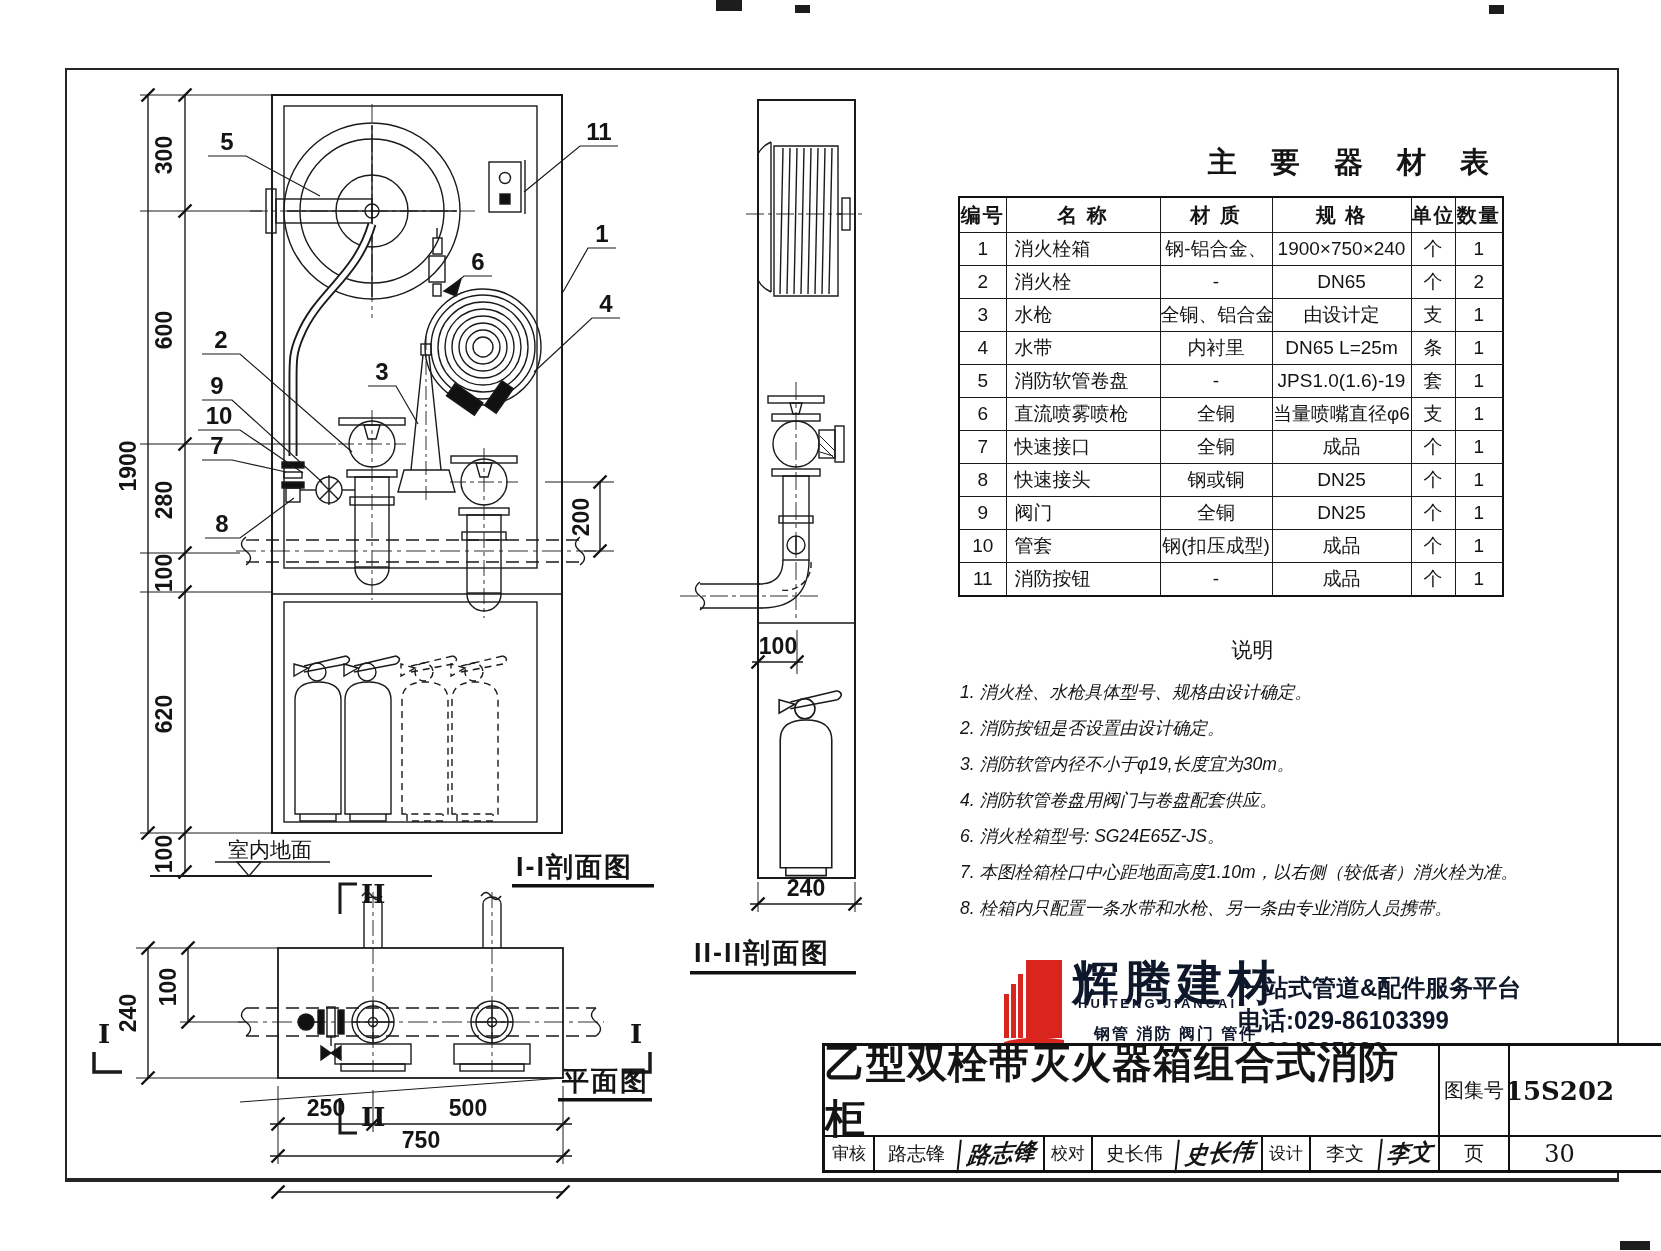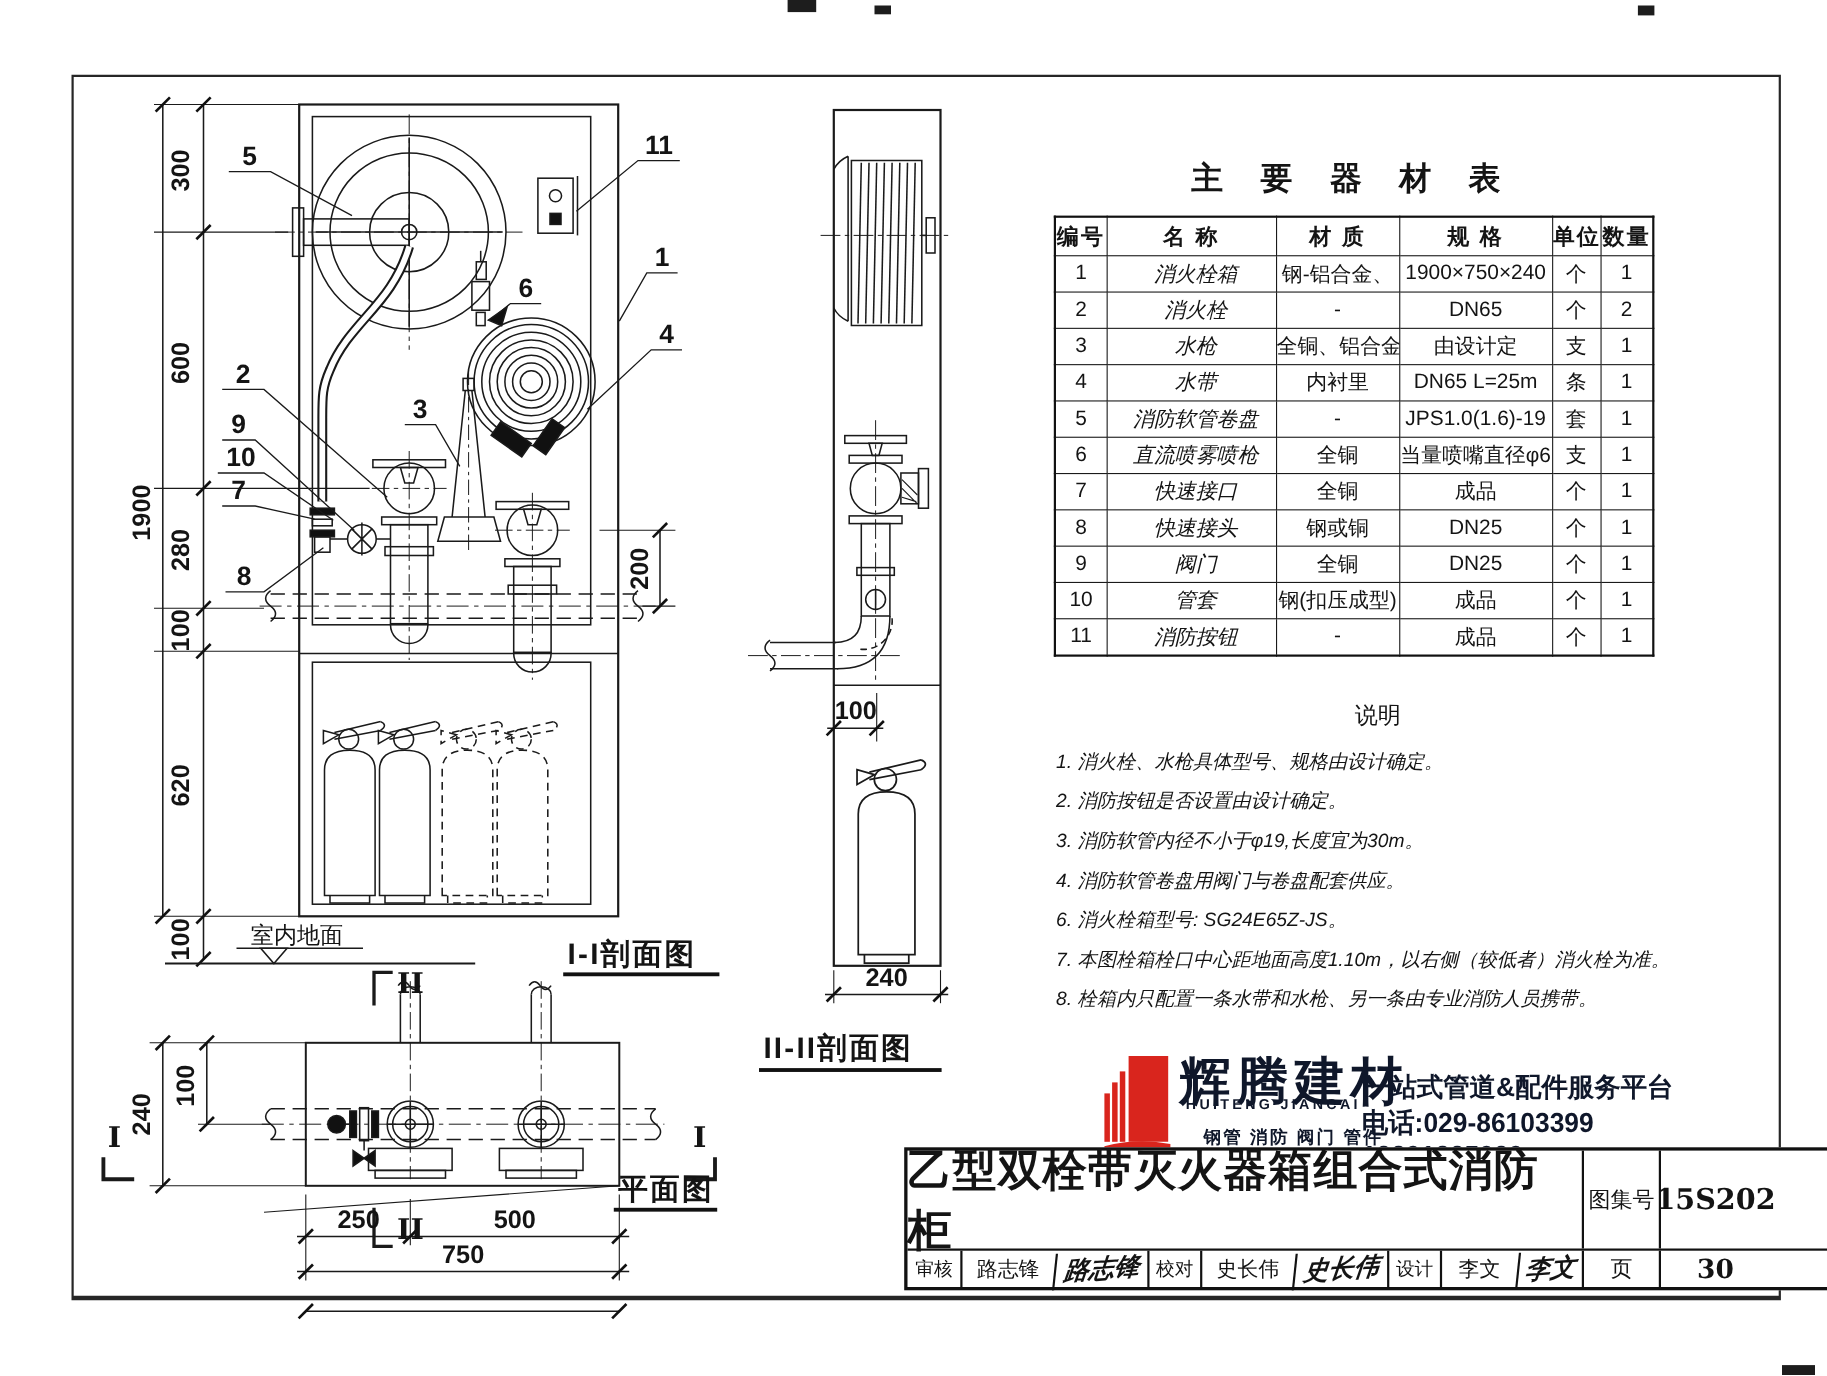--- a/index.html
+++ b/index.html
@@ -13,27 +13,27 @@
   .draw{position:absolute;left:0;top:0;}
   svg text{font-family:"Liberation Sans",sans-serif;fill:#141414;stroke:none;}
   .dim{font-size:23px;font-weight:600;}
   .pn{font-size:24px;font-weight:600;}
   .sec{font-size:27px;font-weight:bold;letter-spacing:2px;}
   .gl{font-size:21px;}
   .mk{font-size:26px;font-weight:bold;font-family:"DejaVu Serif",serif;}
 
   
   .equip{position:absolute;left:958px;top:143px;width:544px;}
-  .equip-title{text-align:center;font-size:29px;font-weight:bold;letter-spacing:13px;}
+  .equip-title{text-align:right;font-size:29px;font-weight:bold;letter-spacing:13px;}
   .equip table{margin-top:13px;border-collapse:collapse;table-layout:fixed;width:544px;
                border:2.5px solid #111;}
   .equip th,.equip td{border:1.6px solid #1a1a1a;height:32px;text-align:center;
                font-size:19px;padding:0;overflow:hidden;white-space:nowrap;}
   .equip th{height:34px;font-size:20px;font-weight:600;letter-spacing:2px;}
-  .equip td:nth-child(2){text-align:center;padding-left:8px;font-style:italic;}
+  .equip td:nth-child(2){text-align:left;padding-left:8px;}
 
   
   .notes{position:absolute;left:960px;top:636px;width:585px;}
   .notes-title{font-size:21px;margin-bottom:10px;text-align:center;}
   .note-item{font-size:17.5px;line-height:36px;white-space:nowrap;font-style:italic;}
 
   
   .logo{position:absolute;left:1002px;top:950px;width:540px;height:96px;color:#0f172a;}
   .logo-icon{position:absolute;left:0;top:4px;}
   .logo-cn{position:absolute;left:70px;top:2px;font-size:47px;font-weight:bold;letter-spacing:5px;}
@@ -51,21 +51,21 @@
   .tb-cell{box-sizing:border-box;display:flex;align-items:center;justify-content:center;}
   .bl{border-left:2px solid #111;}
   .tb-title{width:613px;font-size:40px;font-weight:bold;letter-spacing:1px;}
   .tb-atlas-label{width:70px;font-size:20px;}
   .tb-atlas{width:101px;font-size:26px;font-weight:bold;font-family:"DejaVu Serif",serif;}
   .tb-lbl{font-size:17px;}
   .tb-name{font-size:19px;}
   .sig{font-family:"DejaVu Serif",serif;font-style:italic;font-weight:bold;font-size:23px;
        transform:rotate(-4deg) skewX(-10deg);}
   .tb-page-label{width:70px;font-size:20px;}
-  .tb-page{width:101px;font-size:24px;font-weight:bold;font-family:"DejaVu Serif",serif;}
+  .tb-page{width:101px;font-size:24px;font-weight:normal;font-family:"DejaVu Serif",serif;}
 </style>
 </head>
 <body>
 
 <div class="page">
 
   <div class="frame"></div>
   <div class="artifact" style="left:716px;top:0;width:26px;height:11px;"></div>
   <div class="artifact" style="left:795px;top:5px;width:15px;height:8px;"></div>
   <div class="artifact" style="left:1489px;top:5px;width:15px;height:9px;"></div>

